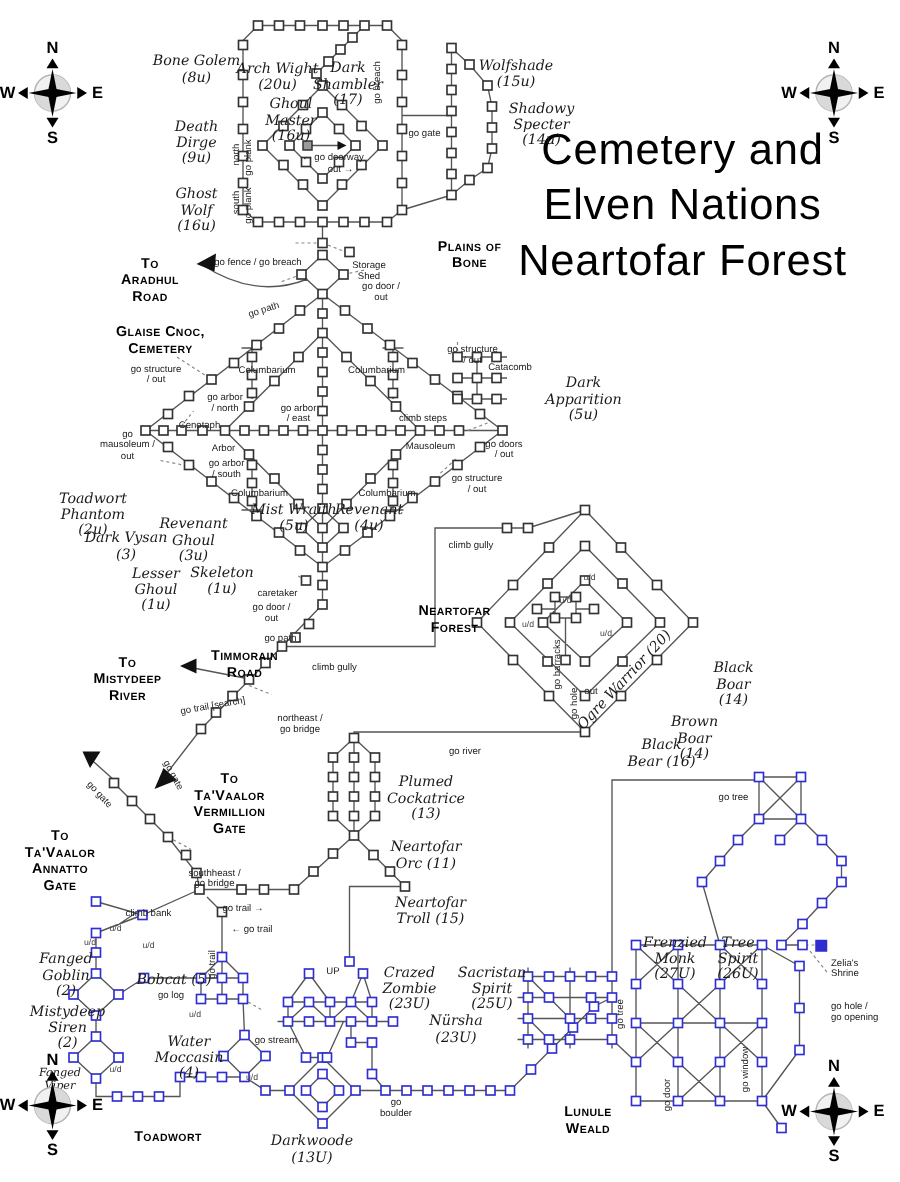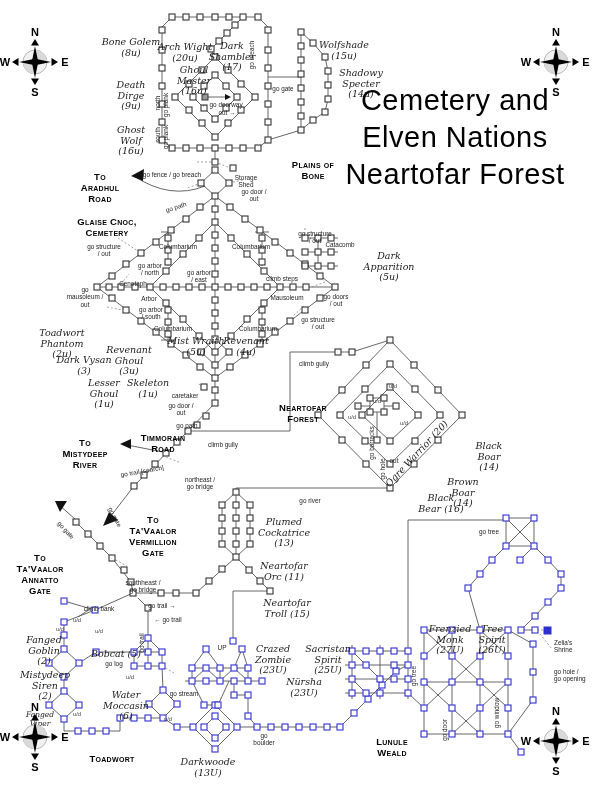--- a/index.html
+++ b/index.html
@@ -464,21 +464,21 @@
 Troll (15)</div>
       <div class="lbl lbl-c" style="left: 44px; top: 634px; transform: translate(-50%, -50%);">Fanged
 Goblin
 (2)</div>
       <div class="lbl lbl-c" style="left: 116px; top: 637px; transform: translate(-50%, -50%);">Bobcat (5)</div>
       <div class="lbl lbl-c" style="left: 45px; top: 669px; transform: translate(-50%, -50%);">Mistydeep
 Siren
 (2)</div>
       <div class="lbl lbl-c" style="left: 126px; top: 689px; transform: translate(-50%, -50%);">Water
 Moccasin
-(6)</div>
+(4)</div>
       <div class="lbl lbl-c2" style="left: 40px; top: 707px; transform: translate(-50%, -50%);">Fanged
 Viper
 (4)</div>
       <div class="lbl lbl-c" style="left: 273px; top: 643px; transform: translate(-50%, -50%);">Crazed
 Zombie
 (23U)</div>
       <div class="lbl lbl-c" style="left: 328px; top: 643px; transform: translate(-50%, -50%);">Sacristan
 Spirit
 (25U)</div>
       <div class="lbl lbl-c" style="left: 304px; top: 670px; transform: translate(-50%, -50%);">Nürsha

